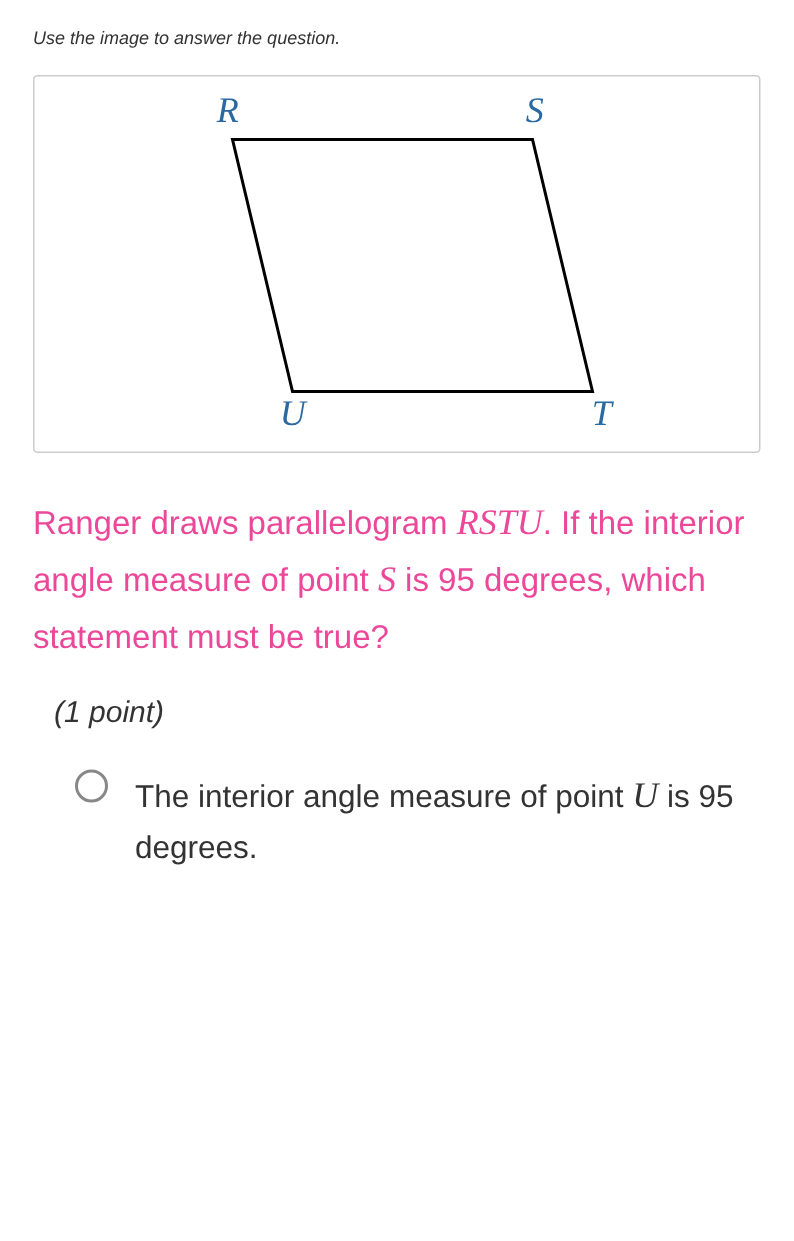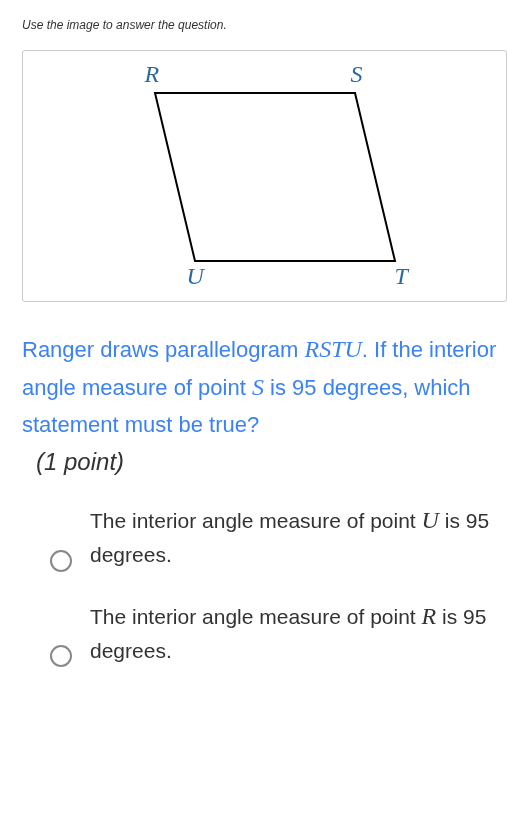--- a/index.html
+++ b/index.html
@@ -40,44 +40,44 @@
     color: #2b6aa0;
   }
   .shape-svg {
     position: absolute;
     left: 0;
     top: 0;
   }
   .question-text {
     font-size: 22px;
     line-height: 1.6;
-    color: #3b82f6;
-    margin-bottom: 6px;
+    color: #ec4899;
+    margin-bottom: 22px;
   }
   .math-var {
     font-family: "Times New Roman", serif;
     font-style: italic;
     font-size: 24px;
   }
   .points {
     font-style: italic;
-    font-size: 24px;
+    font-size: 20px;
     margin-left: 14px;
     margin-bottom: 26px;
     color: #333;
   }
   .options {
     display: flex;
     flex-direction: column;
     gap: 26px;
     padding-left: 28px;
   }
   .option {
     display: flex;
-    align-items: flex-end;
+    align-items: flex-start;
     gap: 18px;
   }
   .radio {
     flex: 0 0 auto;
     width: 22px;
     height: 22px;
     border: 2px solid #888;
     border-radius: 50%;
     background: #fff;
   }
@@ -110,19 +110,13 @@
 
 <div class="points">(1 point)</div>
 
 <div class="options">
   <div class="option">
     <div class="radio"></div>
     <div class="option-text">
       <span>The interior angle measure of point </span><span class="math-var">U</span><span> is 95 degrees.</span>
     </div>
   </div>
-  <div class="option">
-    <div class="radio"></div>
-    <div class="option-text">
-      <span>The interior angle measure of point </span><span class="math-var">R</span><span> is 95 degrees.</span>
-    </div>
-  </div>
 </div>
 
 </body></html>

